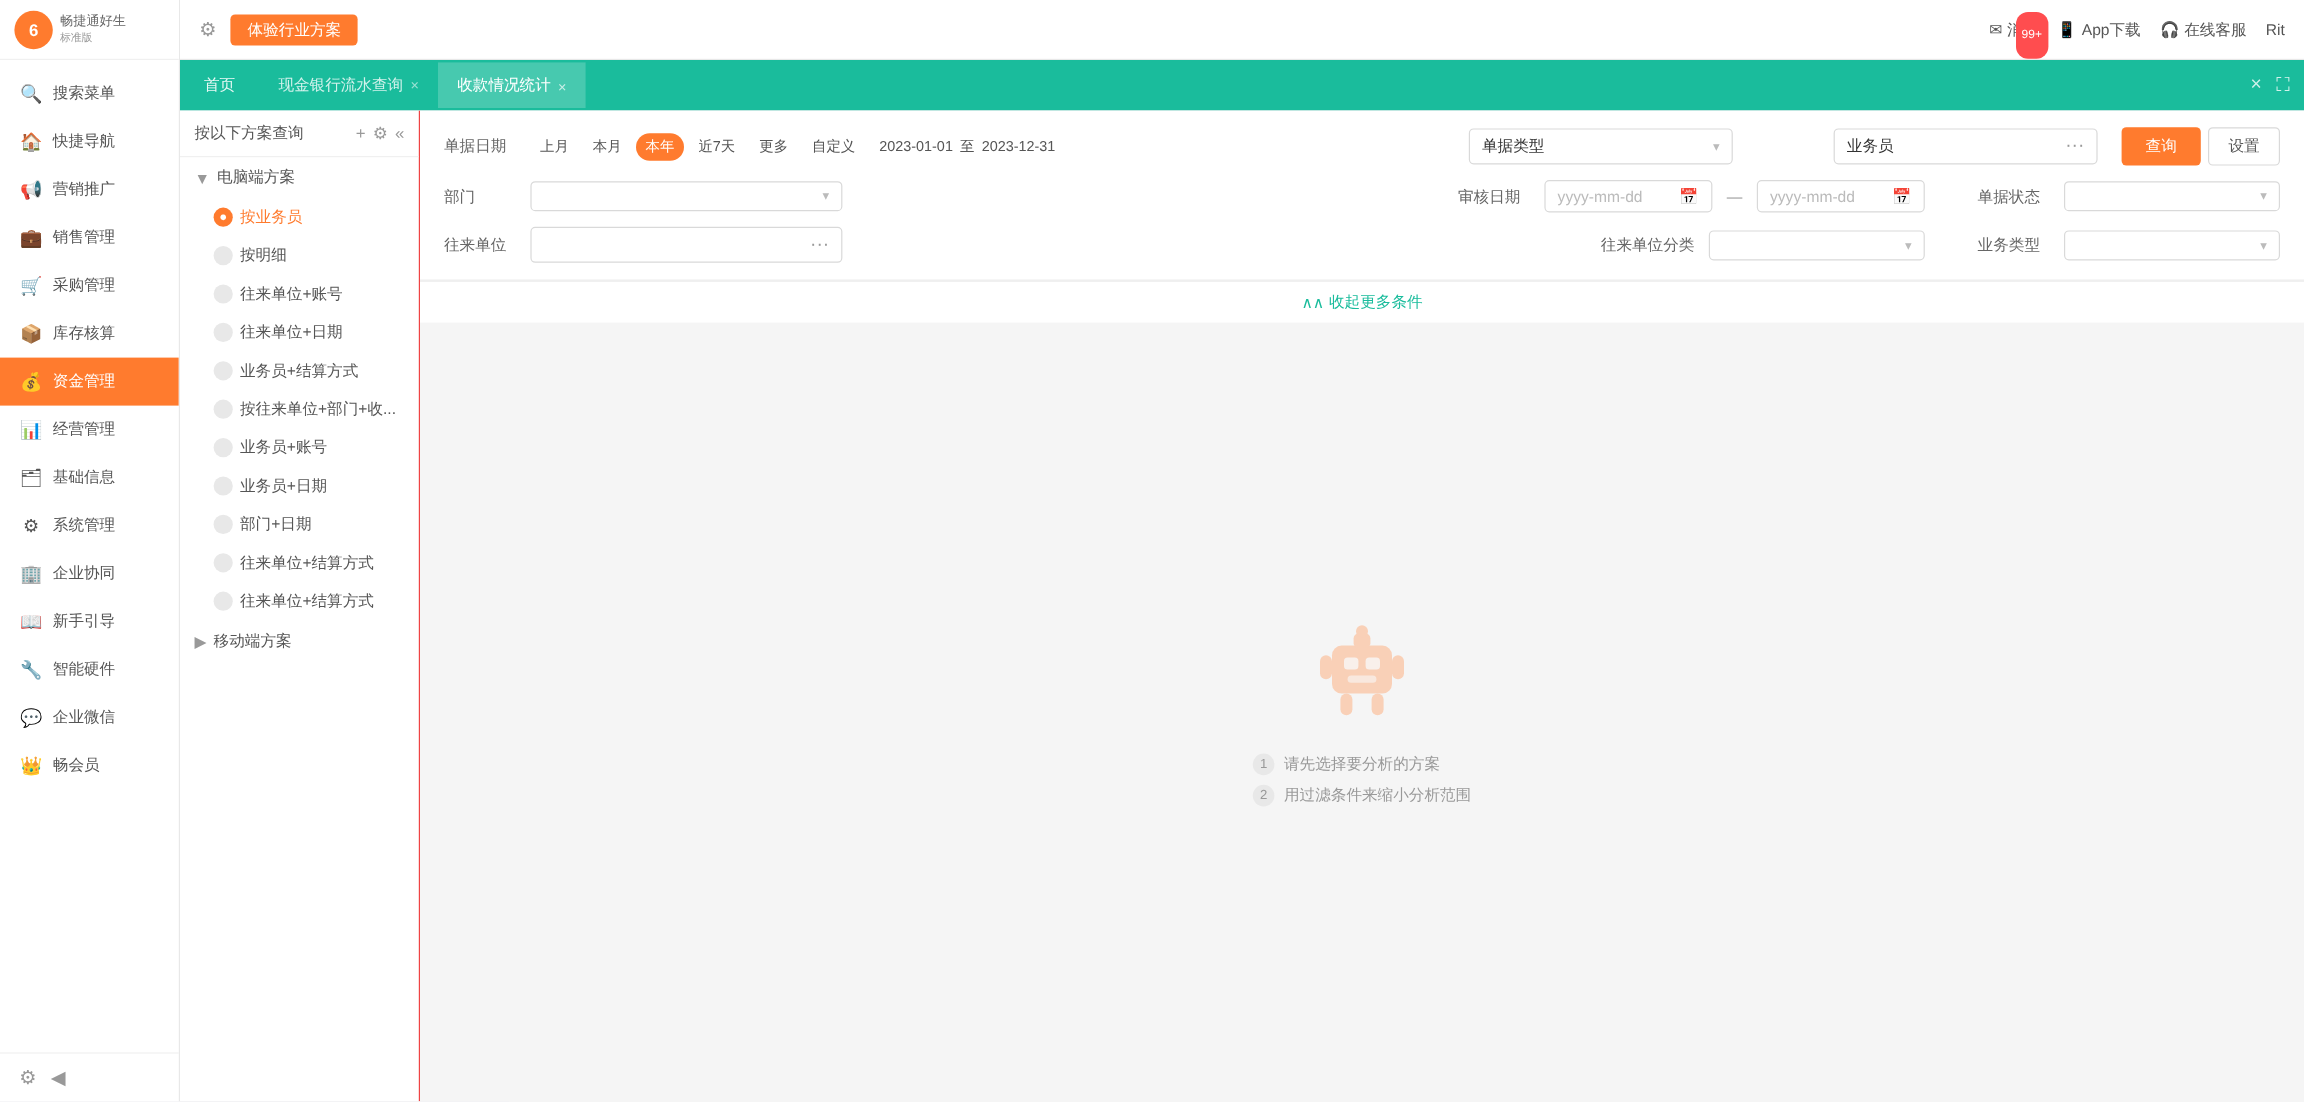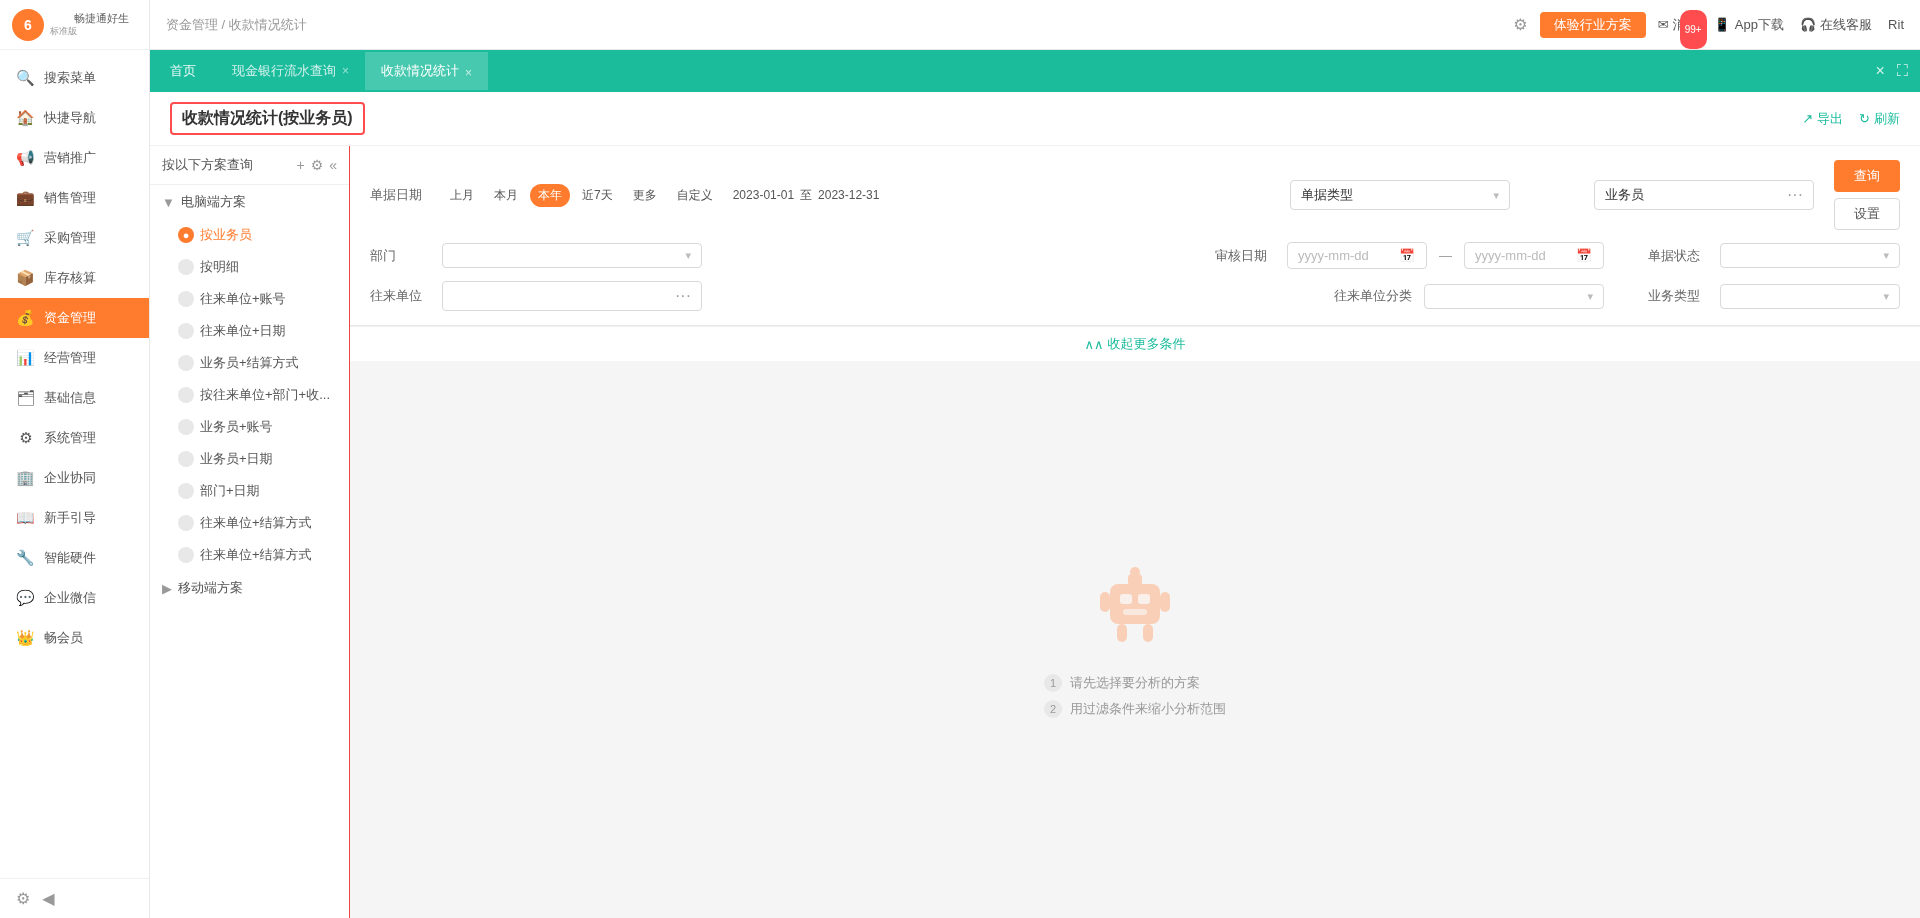--- a/index.html
+++ b/index.html
@@ -2,21 +2,21 @@
 <html><head>
   <meta charset="utf-8">
   <style>
     * { box-sizing: border-box; margin: 0; padding: 0; }
     body { font-family: 'Microsoft YaHei', sans-serif; font-size: 13px; background: #f0f2f5; color: #333; display: flex; height: 918px; overflow: hidden; }
 
     
     .sidebar { width: 150px; background: #fff; display: flex; flex-direction: column; border-right: 1px solid #e8e8e8; flex-shrink: 0; }
     .sidebar-logo { height: 50px; background: #fff; display: flex; align-items: center; padding: 0 12px; border-bottom: 1px solid #f0f0f0; }
     .logo-icon { width: 32px; height: 32px; background: #ff7b2e; border-radius: 50%; display: flex; align-items: center; justify-content: center; color: white; font-weight: bold; font-size: 14px; margin-right: 6px; }
-    .logo-text { font-size: 11px; color: #666; line-height: 1.3; margin-left: 24px; }
+    .logo-text { font-size: 11px; color: #666; line-height: 1.3; }
     .logo-badge { font-size: 9px; color: #999; }
     .sidebar-nav { flex: 1; overflow-y: auto; padding: 8px 0; }
     .nav-item { display: flex; align-items: center; padding: 10px 16px; cursor: pointer; color: #555; font-size: 13px; }
     .nav-item.active { background: #ff7b2e; color: white; }
     .nav-item .nav-icon { width: 20px; height: 20px; margin-right: 8px; display: flex; align-items: center; justify-content: center; font-size: 15px; }
     .sidebar-bottom { padding: 10px 16px; display: flex; align-items: center; gap: 12px; border-top: 1px solid #f0f0f0; }
     .sidebar-bottom-icon { color: #999; cursor: pointer; font-size: 16px; }
 
     
     .main { flex: 1; display: flex; flex-direction: column; overflow: hidden; }
@@ -180,21 +180,20 @@
     </div>
   <div class="sidebar-bottom">
     <span class="sidebar-bottom-icon">⚙</span>
     <span class="sidebar-bottom-icon">◀</span>
   </div>
 </div>
 
 <div class="main">
 
   <div class="topbar">
-    <span class="topbar-breadcrumb">资金管理 / 收款情况统计</span>
     <span class="topbar-settings-icon">⚙</span>
     <button class="topbar-trial-btn">体验行业方案</button>
     <div class="topbar-right">
       <div class="badge-icon">
         <span>✉</span>
         <span>消息</span>
         <span class="badge">99+</span>
       </div>
       <div class="badge-icon">
         <span>📱</span>
@@ -221,35 +220,20 @@
       <span class="tab-close">×</span>
     </div>
     <div class="tabs-right">
       <span class="tab-window-btn">×</span>
       <span class="tab-window-btn">⛶</span>
     </div>
   </div>
 
   <div class="content page-content-wrapper">
 
-    <div class="page-header">
-      <div class="page-title-box">
-        <span class="page-title">收款情况统计(按业务员)</span>
-      </div>
-      <div class="page-header-actions">
-        <div class="export-btn">
-          <span>↗</span>
-          <span>导出</span>
-        </div>
-        <div class="refresh-btn">
-          <span>↻</span>
-          <span>刷新</span>
-        </div>
-      </div>
-    </div>
 
     <div class="body-split">
 
       <div class="left-panel">
         <div class="left-panel-header">
           <span class="left-panel-title">按以下方案查询</span>
           <div class="left-panel-actions">
             <span class="icon-btn">+</span>
             <span class="icon-btn">⚙</span>
             <span class="icon-btn">«</span>
@@ -338,21 +322,21 @@
             <div style="flex:1"></div>
             <div class="filter-select filter-select-wide">
               <span>单据类型</span>
               <span class="chevron-down">▾</span>
             </div>
             <div style="width:60px"></div>
             <div class="filter-select filter-select-wide">
               <span>业务员</span>
               <span class="more-dots">···</span>
             </div>
-            <div style="margin-left:8px; display:flex; flex-direction:column; gap:6px;">
+            <div style="margin-left:8px; display:flex; flex-direction:row; gap:6px;">
               <button class="query-btn">查询</button>
               <button class="settings-btn">设置</button>
             </div>
           </div>
 
           <div class="filter-row">
             <span class="filter-label">部门</span>
             <div class="filter-select" style="min-width:260px">
               <span></span>
               <span class="chevron-down">▾</span>

